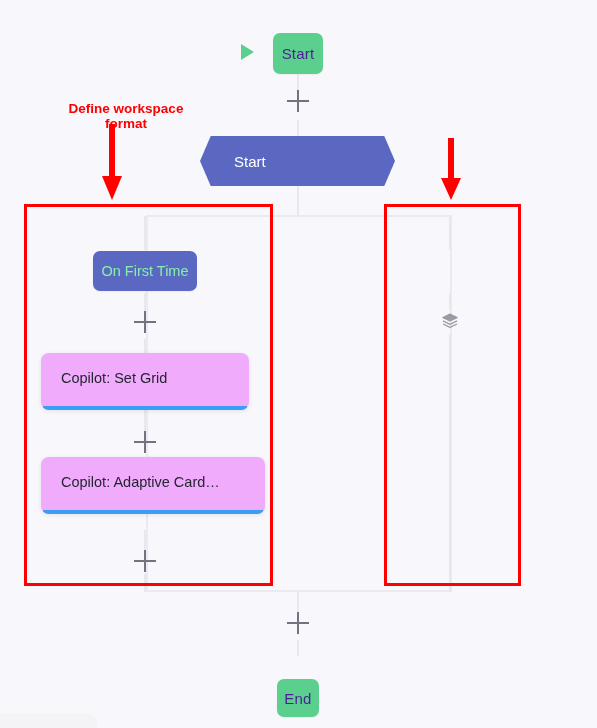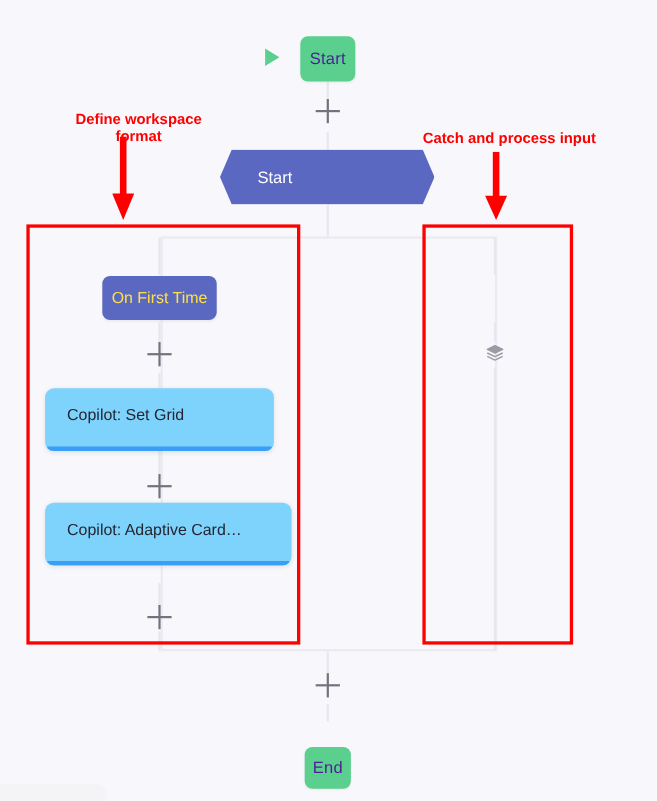--- a/index.html
+++ b/index.html
@@ -73,21 +73,21 @@
     width: 0; height: 0;
     border-left: 13px solid #5bd08e;
     border-top: 8px solid transparent;
     border-bottom: 8px solid transparent;
   }
 
   
   .branch-pill {
     position: absolute;
     background: #5a68c2;
-    color: #fde047;
+    color: #86efac;
     border-radius: 7px;
     display: flex;
     align-items: center;
     justify-content: center;
     font-size: 14.5px;
     box-shadow: 0 1px 2px rgba(0,0,0,.05);
   }
 
   
   .hex {
@@ -98,21 +98,21 @@
     display: flex;
     align-items: center;
     padding-left: 34px;
     box-sizing: border-box;
     clip-path: polygon(5.5% 0, 94.5% 0, 100% 50%, 94.5% 100%, 5.5% 100%, 0 50%);
   }
 
   
   .card {
     position: absolute;
-    background: #7dd3fc;
+    background: #f0abfc;
     border-radius: 8px;
     box-shadow: 0 1px 4px rgba(25,25,60,.10);
     box-sizing: border-box;
     overflow: hidden;
   }
   .card-title {
     position: absolute;
     left: 20px;
     top: 17px;
     font-size: 14.5px;
@@ -242,23 +242,20 @@
   <div class="red-label" style="left:52px; top:91px; width:148px;margin-top:10px;">
     <span>Define workspace format</span>
   </div>
   <div class="red-arrow" style="left:102px; top:124px;">
     <svg width="20" height="76" viewBox="0 0 20 76">
       <rect x="7" y="0" width="6" height="56" fill="#fe0000"></rect>
       <polygon points="10,76 0,52 20,52" fill="#fe0000"></polygon>
     </svg>
   </div>
 
-  <div class="red-label" style="left:368px; top:118px; width:190px;">
-    <span>Catch and process input</span>
-  </div>
   <div class="red-arrow" style="left:441px; top:138px;">
     <svg width="20" height="62" viewBox="0 0 20 62">
       <rect x="7" y="0" width="6" height="44" fill="#fe0000"></rect>
       <polygon points="10,62 0,40 20,40" fill="#fe0000"></polygon>
     </svg>
   </div>
 
 </div>
 
 </body></html>

